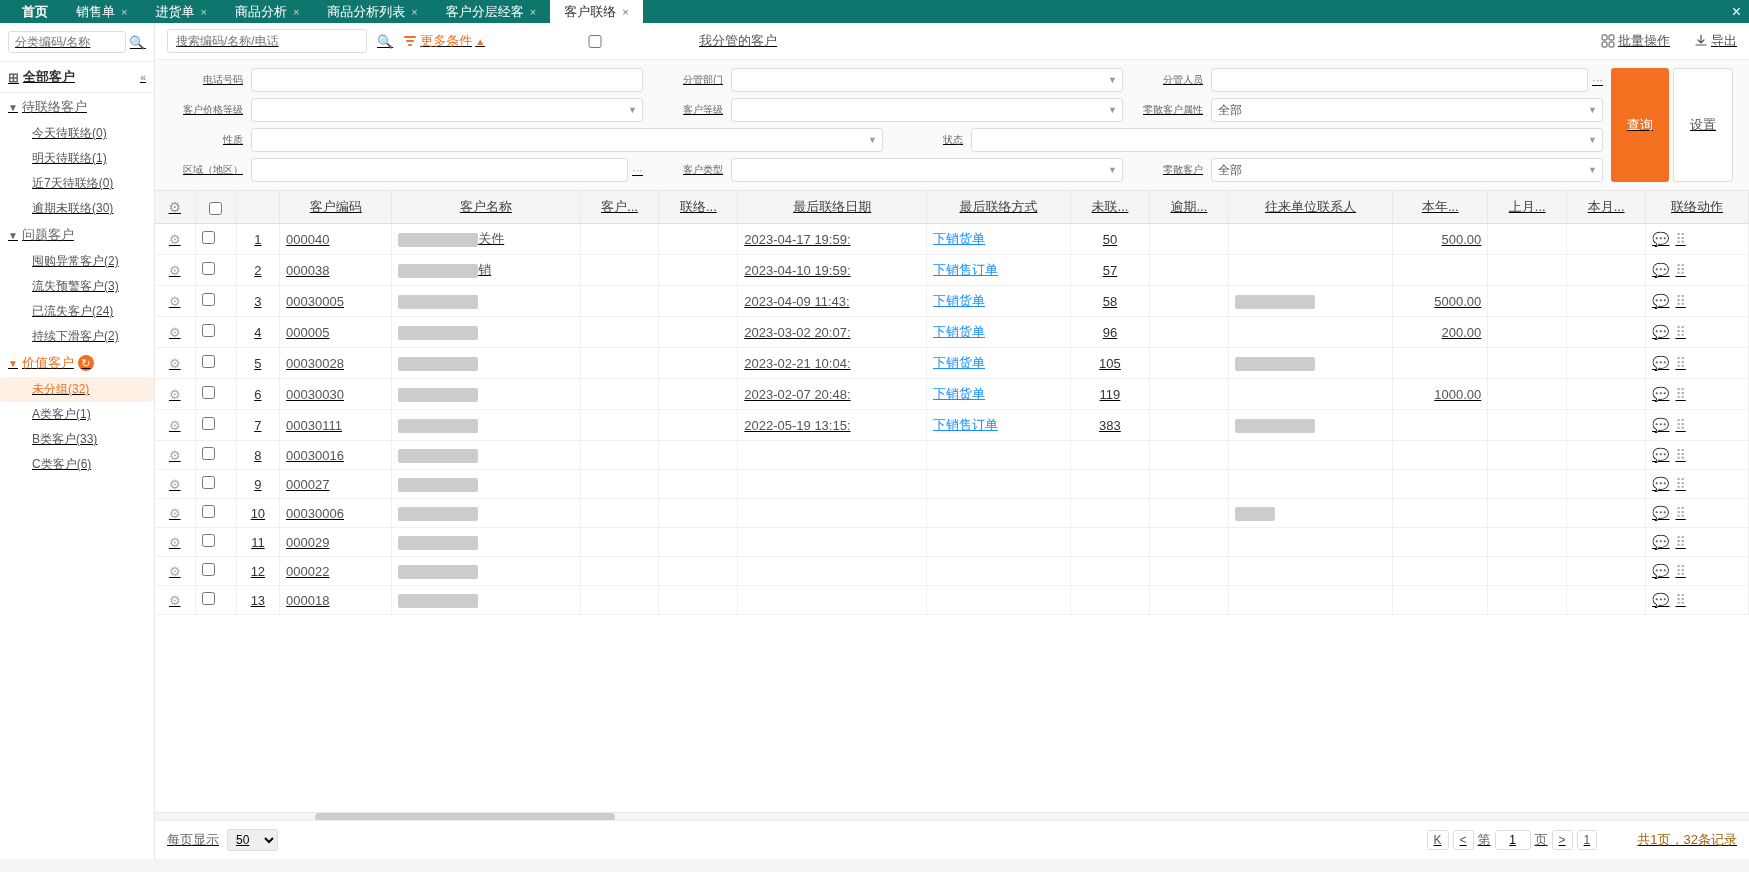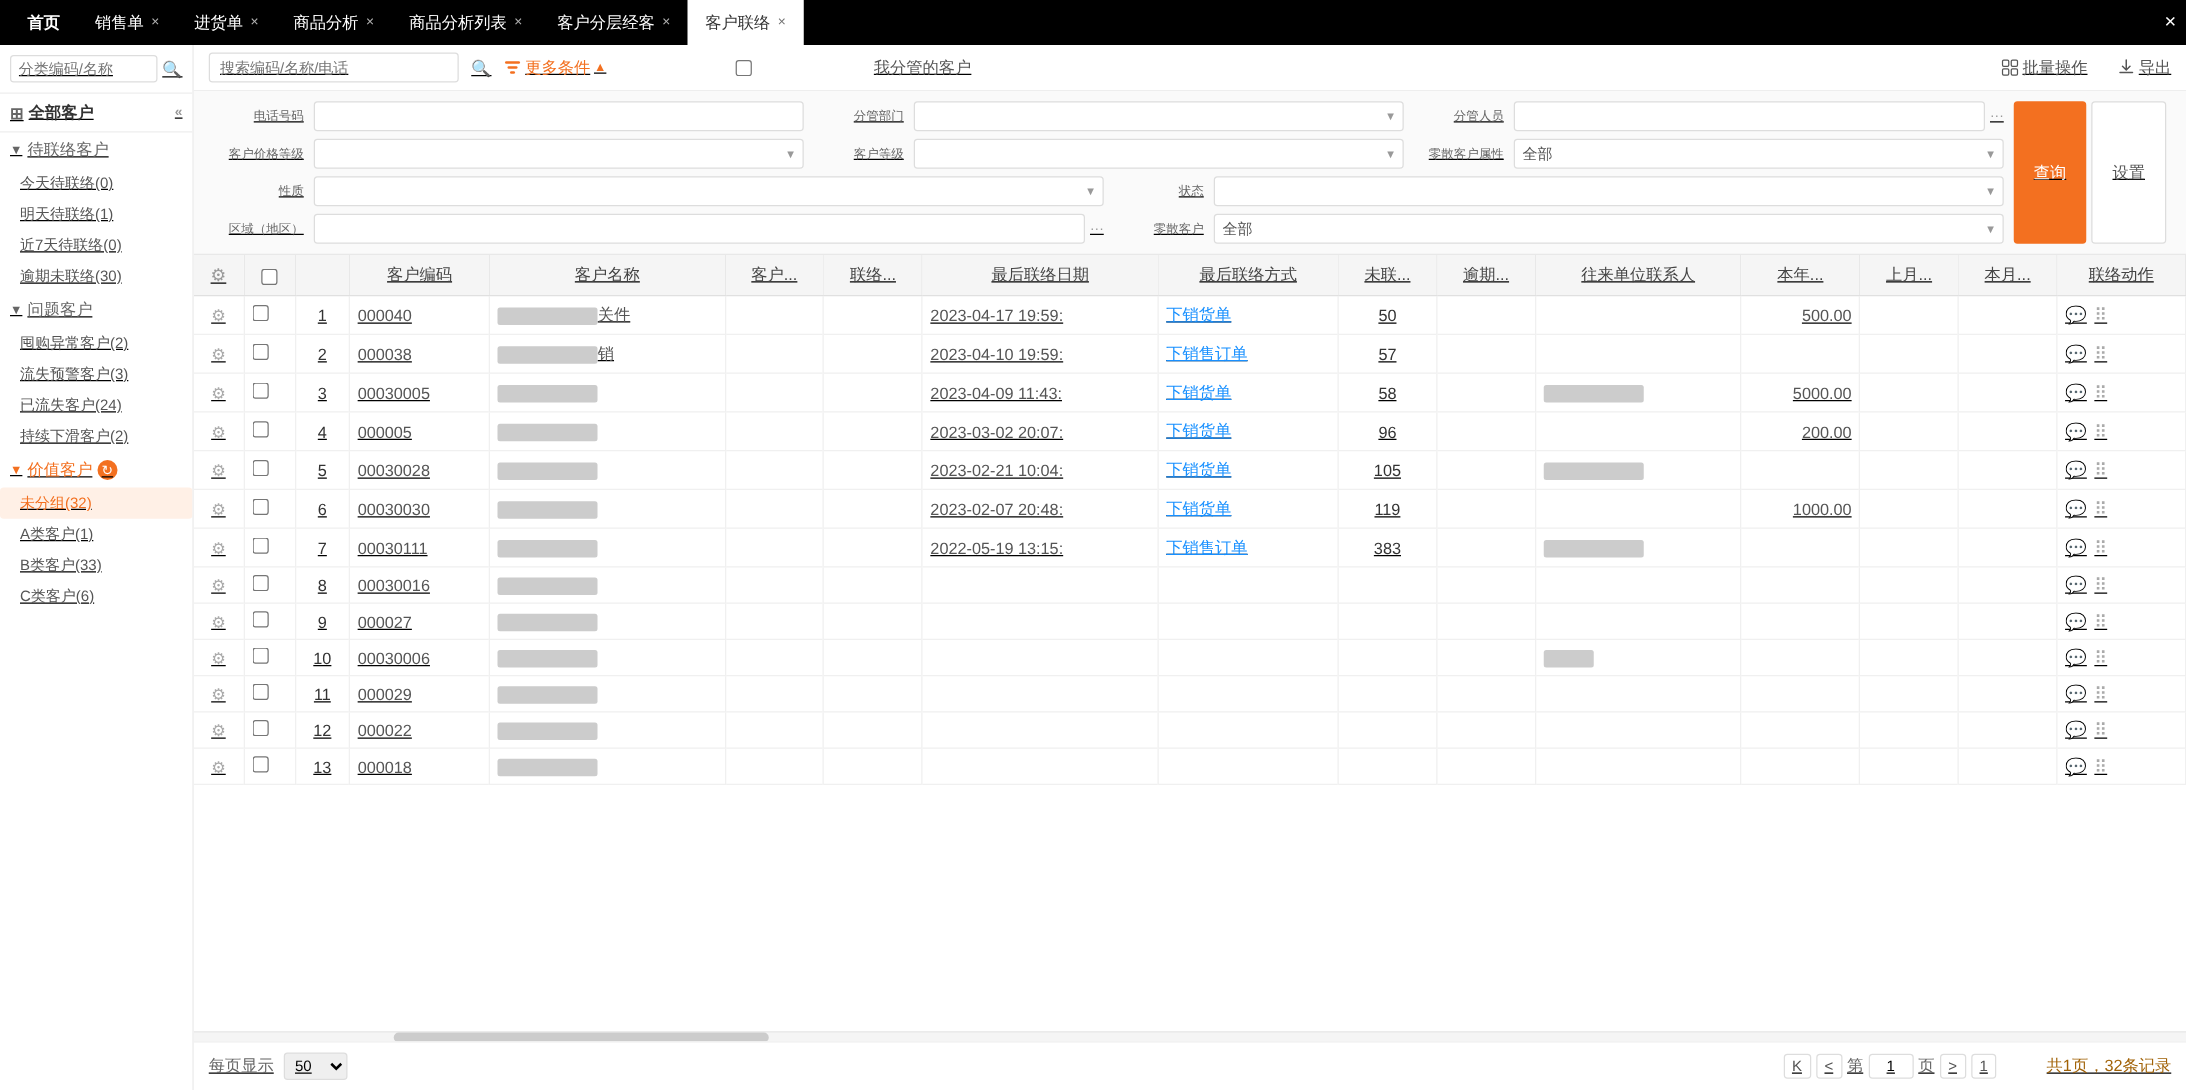--- a/index.html
+++ b/index.html
@@ -1,23 +1,23 @@
 <!DOCTYPE html>
 <html><head>
   <meta charset="utf-8">
   <style>
     * { box-sizing: border-box; margin: 0; padding: 0; font-family: 'Microsoft YaHei', Arial, sans-serif; font-size: 13px; }
     body { background: #f5f5f5; overflow: hidden; }
 
     
     .top-nav {
-      background: #000000;
-      display: flex;
-      align-items: center;
-      height: 36px;
+      background: #0f766e;
+      display: flex;
+      align-items: center;
+      height: 23px;
       padding: 0 8px;
       color: white;
     }
     .top-nav .nav-item {
       padding: 0 14px;
       height: 36px;
       display: flex;
       align-items: center;
       cursor: pointer;
       color: white;
@@ -90,21 +90,21 @@
       align-items: center;
       padding: 5px 8px;
       color: #666;
       font-size: 12px;
       cursor: pointer;
     }
     .sidebar-group-label .triangle { margin-right: 4px; font-size: 10px; }
     .sidebar-group-label.orange { color: #f37020; }
 
     .sidebar-item {
-      padding: 4px 8px 4px 16px;
+      padding: 4px 8px 4px 32px;
       color: #555;
       font-size: 12px;
       cursor: pointer;
       border-radius: 3px;
     }
     .sidebar-item.active { background: #fff0e6; color: #f37020; }
 
     
     .content-area {
       flex: 1;
@@ -519,20 +519,26 @@
             </div>
           </div>
 
           <div class="filter-row">
             <div class="filter-field">
               <label>区域（地区）</label>
               <input type="text" style="flex: 1 1 0%; border: 1px solid rgb(221, 221, 221); border-radius: 3px; padding: 4px 6px; font-size: 12px; outline: none;">
               <span style="margin-left:4px; color:#999; font-size:11px; cursor:pointer;">···</span>
             </div>
             <div class="filter-field">
+              <label>客户类型</label>
+              <div class="dropdown-wrap">
+                <select><option></option></select>
+              </div>
+            </div>
+            <div class="filter-field">
               <label>零散客户</label>
               <div class="dropdown-wrap">
                 <select><option>全部</option></select>
               </div>
             </div>
           </div>
         </div>
         <div class="filter-actions">
           <button class="btn-query">查询</button>
           <button class="btn-reset">设置</button>

